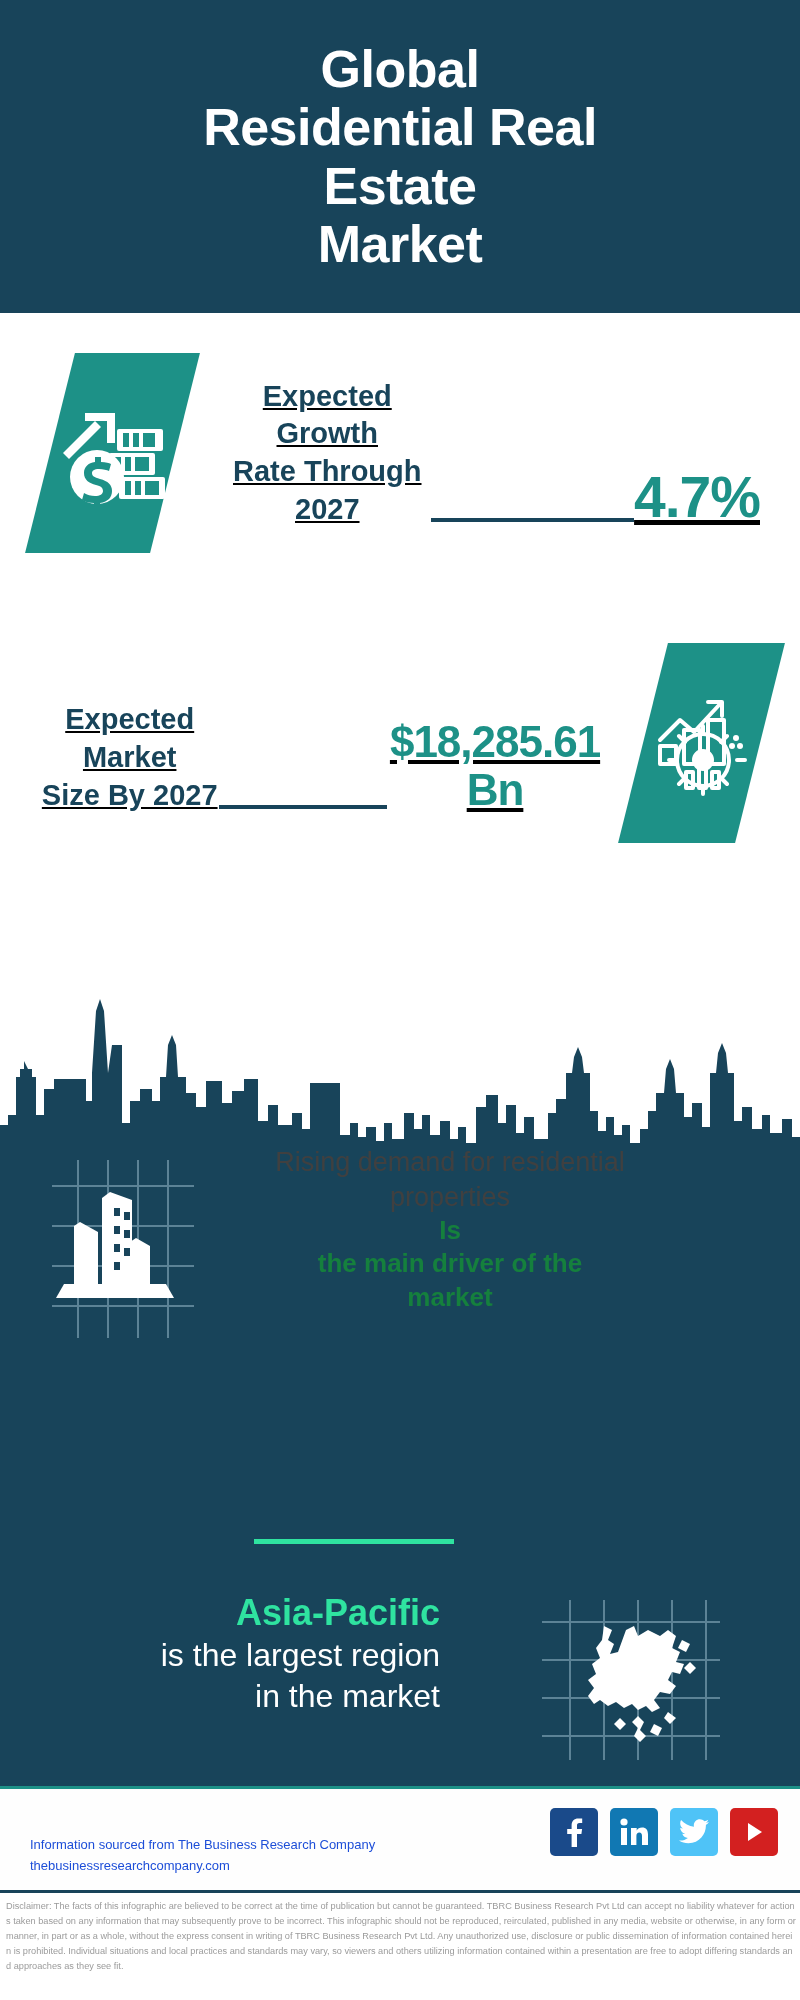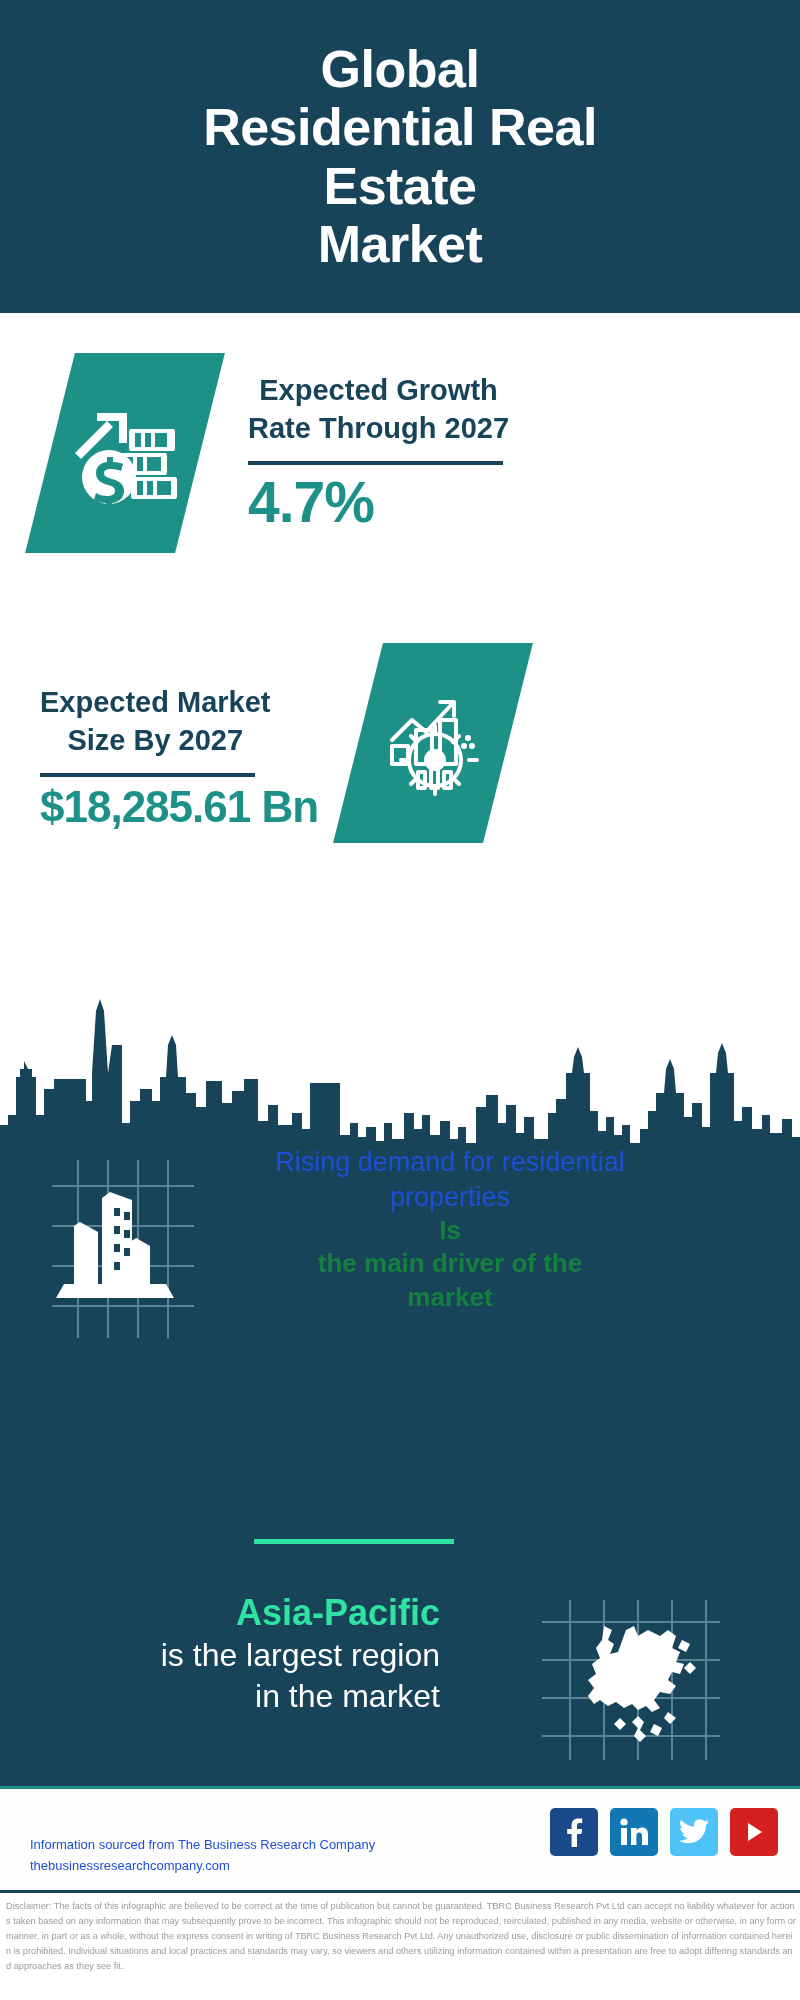--- a/index.html
+++ b/index.html
@@ -32,21 +32,21 @@
 
   .para{
     position:relative;
     width:150px;height:200px;
     background:#1d9187;
     transform:skewX(-14deg);
     display:flex;align-items:center;justify-content:center;
   }
   .para > .glyph{transform:skewX(14deg);display:block;}
 
-  .stat-text{display:flex;flex-direction:column;align-items:flex-start;}
+  .stat-text{display:flex;flex-direction:row;align-items:flex-end;text-decoration:underline;}
   .stat-label{
     color:#18445a;font-size:29px;font-weight:bold;line-height:1.3;
     text-align:center;white-space:pre-line;
   }
   .rule{
     width:255px;height:4px;background:#18445a;margin:14px 0 6px 0;
   }
   .rule.short{width:215px;}
   .stat-value{
     color:#1d9187;font-size:57px;font-weight:bold;line-height:1.1;
@@ -68,21 +68,21 @@
     position:absolute;left:0;top:185px;width:800px;height:628px;background:#18445a;
   }
 
   .grid-panel{position:absolute;}
   .grid-panel svg{display:block;}
 
   .driver{
     position:absolute;left:240px;top:1145px;width:420px;text-align:center;
   }
   .driver-accent{
-    color:#1d4ed8;font-size:27px;line-height:1.28;font-weight:normal;
+    color:#404040;font-size:27px;line-height:1.28;font-weight:normal;
   }
   .driver-plain{
     color:#15803d;font-size:26px;line-height:1.28;font-weight:bold;white-space:pre-line;
   }
 
   .mid-rule{
     position:absolute;left:254px;top:1539px;width:200px;height:5px;background:#2fe3a0;
   }
 
   .region{

